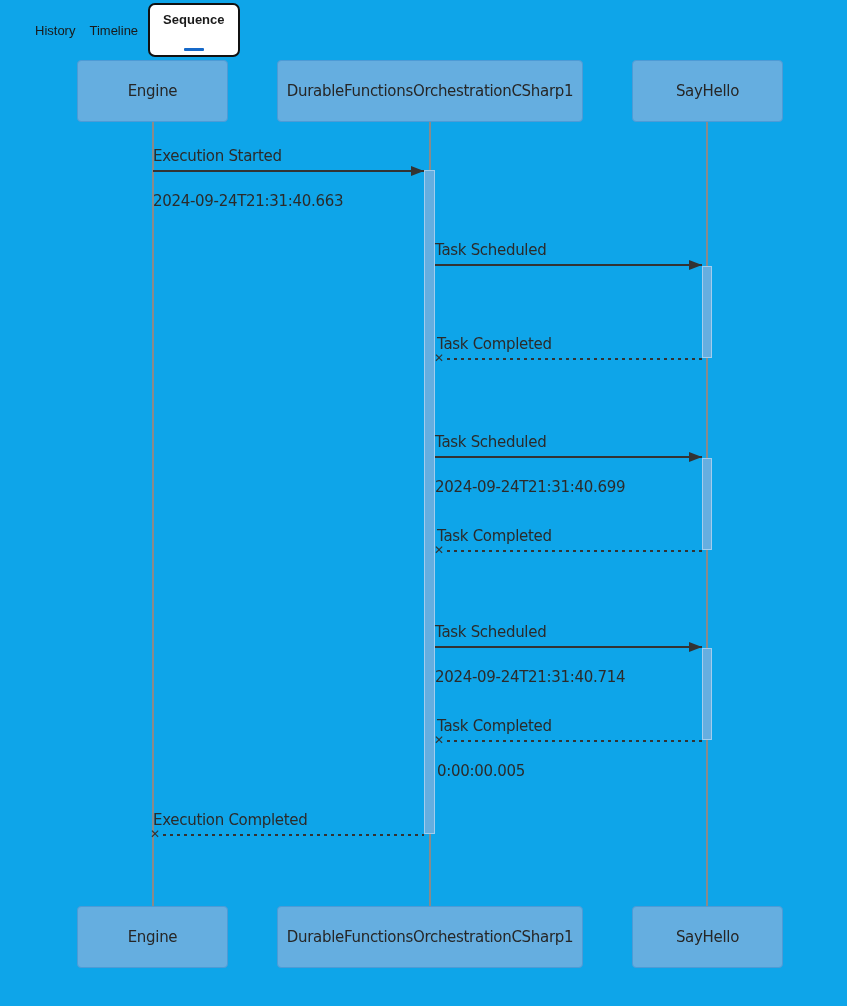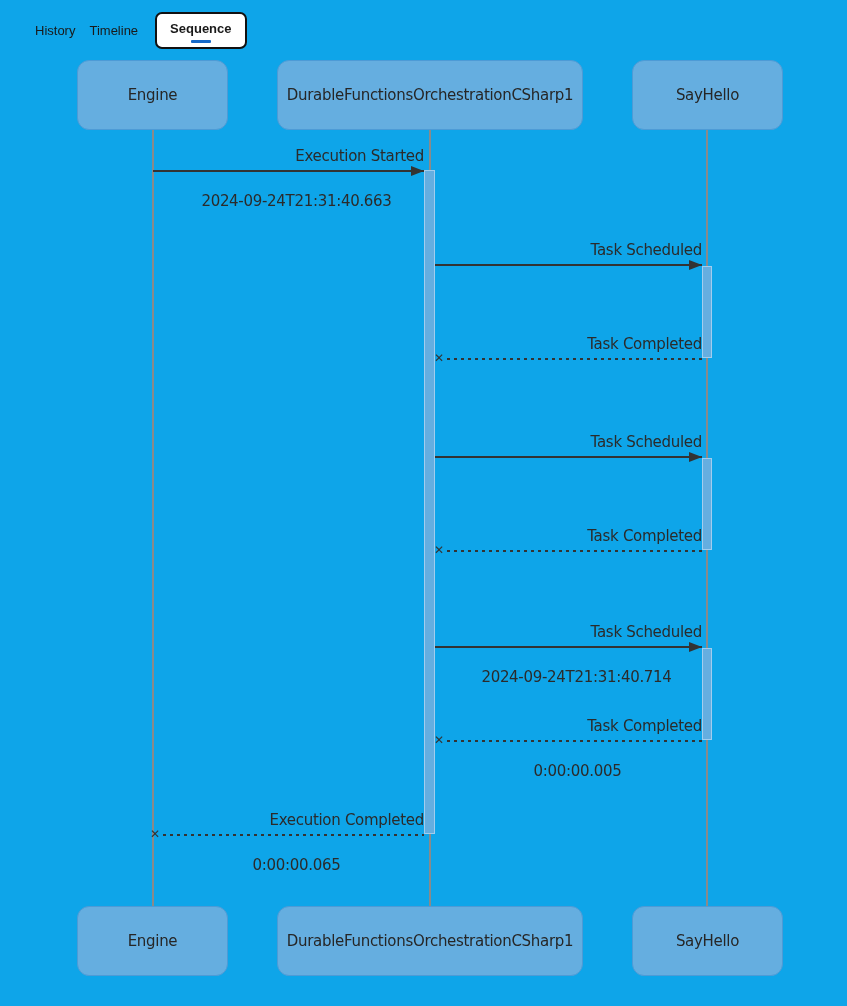--- a/index.html
+++ b/index.html
@@ -4,40 +4,40 @@
 <style>
   html,body{margin:0;padding:0;background:#ffffff;}
   #app{position:relative;width:847px;height:1006px;background:#0ea5e9;overflow:hidden;
        font-family:"DejaVu Sans","Liberation Sans",sans-serif;color:#2b2b2b;}
 
   
   .tabs{position:absolute;left:28px;top:10px;height:40px;display:flex;align-items:center;
         font-family:"Liberation Sans",sans-serif;}
   .tab{font-size:13px;color:#1a1a1a;padding:6px 7px;cursor:pointer;white-space:nowrap;}
   .tab-active{position:relative;font-weight:bold;border:2px solid #111;border-radius:7px;
-              padding:7px 13px 11px 13px;margin-left:10px;background:#fff;}
+              padding:7px 13px 28px 13px;margin-left:3px;background:#fff;}
   .tab-indicator{position:absolute;left:50%;transform:translateX(-50%);bottom:4px;
                  width:20px;height:3px;border-radius:1px;background:var(--accent,#1669c9);}
 
   
   .diagram{position:absolute;left:0;top:0;width:847px;height:1006px;
            letter-spacing:-0.3px;font-size:15px;}
-  .actor{position:absolute;height:70px;background:var(--actor-fill,#65aee0);
-         border:1px solid var(--actor-border,#4d9bd6);border-radius:12px;
+  .actor{position:absolute;height:62px;background:var(--actor-fill,#65aee0);
+         border:1px solid var(--actor-border,#4d9bd6);border-radius:4px;
          display:flex;align-items:center;justify-content:center;
          white-space:nowrap;color:#262626;box-sizing:border-box;}
   .lifeline{position:absolute;width:2px;background:var(--lifeline,#8a8a8a);}
   .activation{position:absolute;background:var(--actor-fill,#65aee0);
               border:1px solid var(--activation-border,#a2cdee);box-sizing:border-box;}
 
   .msg{position:absolute;height:70px;}
-  .msg-label{position:absolute;left:0;right:0;top:6px;text-align:right;
+  .msg-label{position:absolute;left:0;right:0;top:6px;text-align:left;
              line-height:18px;white-space:nowrap;color:#2b2b2b;}
-  .msg-note{position:absolute;left:0;right:0;top:51px;text-align:center;
-            line-height:18px;white-space:nowrap;color:#2b2b2b;padding-left:16px;}
+  .msg-note{position:absolute;left:0;right:0;top:51px;text-align:left;
+            line-height:18px;white-space:nowrap;color:#2b2b2b;}
   .msg-line{position:absolute;top:29px;height:0;border-top:2px solid var(--line,#333);}
   .msg-line.solid{left:0;right:0;}
   .msg-line.dotted{left:10px;right:0;border-top:none;height:2px;
       background:repeating-linear-gradient(to right,var(--line,#333) 0 3px,transparent 3px 7px);}
   .arrowhead{position:absolute;right:0;top:25px;width:0;height:0;
              border-left:13px solid var(--line,#333);
              border-top:5px solid transparent;border-bottom:5px solid transparent;}
   .x-marker{position:absolute;left:-3px;top:22px;font-size:12px;line-height:14px;
             font-weight:bold;color:var(--line,#333);letter-spacing:0;}
 </style>
@@ -90,20 +90,21 @@
     <div class="msg" style="left:437px;top:329px;width:265px;">
       <div class="msg-label">Task Completed</div>
       <div class="msg-line dotted"></div>
       <span class="x-marker">✕</span>
     </div>
 
     <div class="msg" style="left:435px;top:427px;width:267px;">
       <div class="msg-label">Task Scheduled</div>
       <div class="msg-line solid"></div>
       <span class="arrowhead"></span>
+      <div class="msg-note">2024-09-24T21:31:40.699</div>
     </div>
 
     <div class="msg" style="left:437px;top:521px;width:265px;">
       <div class="msg-label">Task Completed</div>
       <div class="msg-line dotted"></div>
       <span class="x-marker">✕</span>
     </div>
 
     <div class="msg" style="left:435px;top:617px;width:267px;">
       <div class="msg-label">Task Scheduled</div>
@@ -116,17 +117,16 @@
       <div class="msg-label">Task Completed</div>
       <div class="msg-line dotted"></div>
       <span class="x-marker">✕</span>
       <div class="msg-note">0:00:00.005</div>
     </div>
 
     <div class="msg" style="left:153px;top:805px;width:271px;">
       <div class="msg-label">Execution Completed</div>
       <div class="msg-line dotted"></div>
       <span class="x-marker">✕</span>
-      <div class="msg-note">0:00:00.065</div>
     </div>
 
   </div>
 </div>
 
 </body></html>

